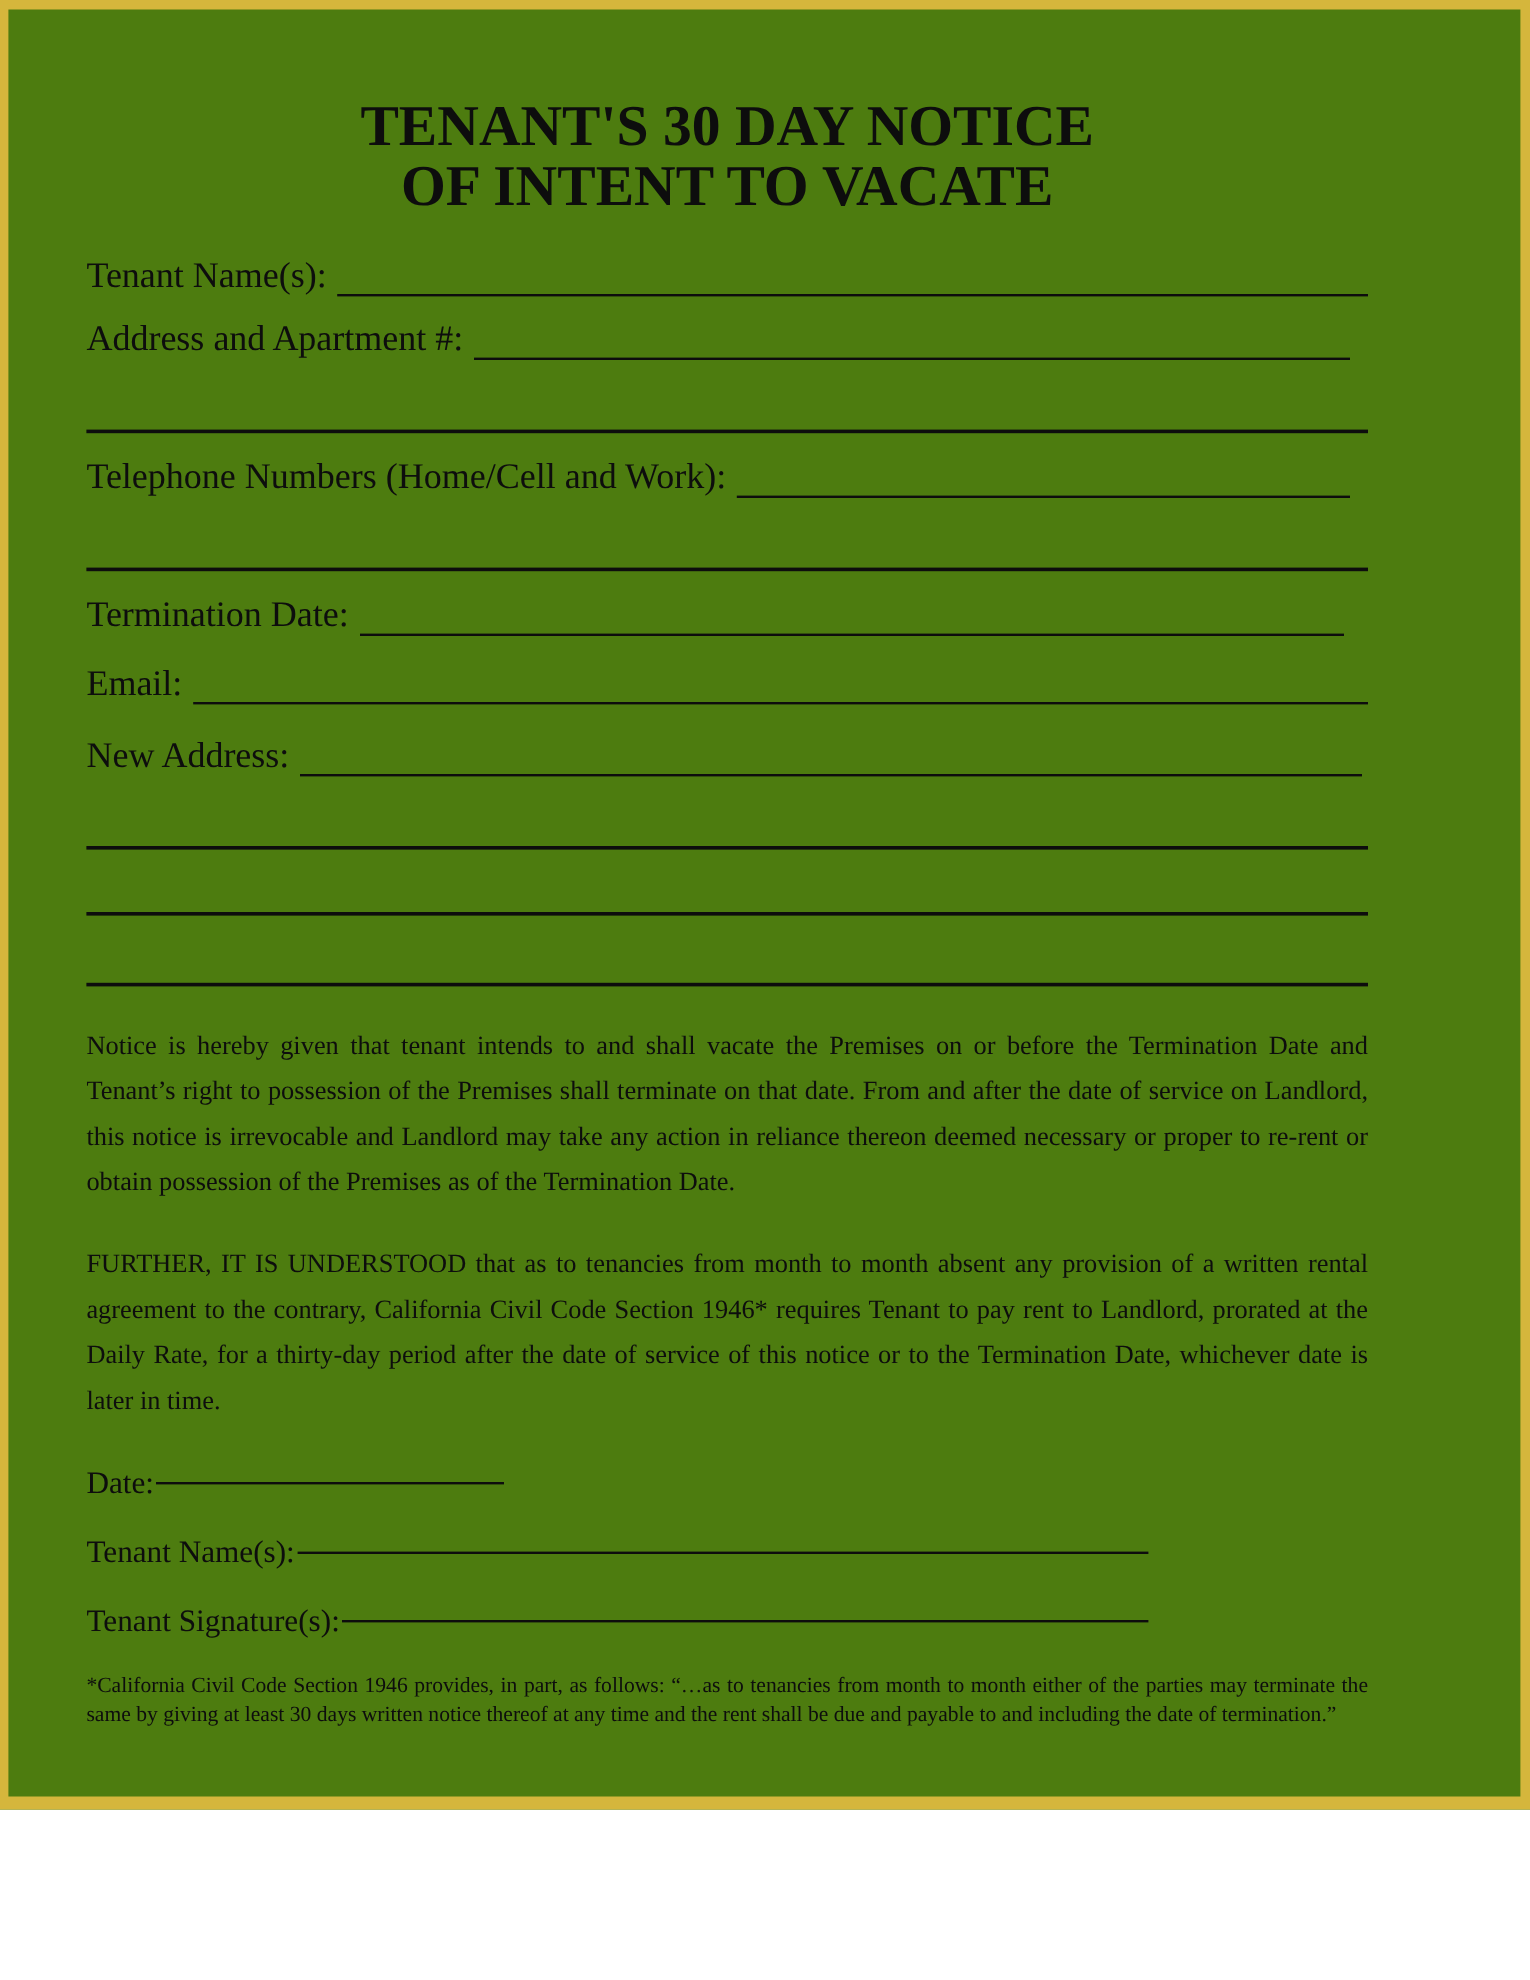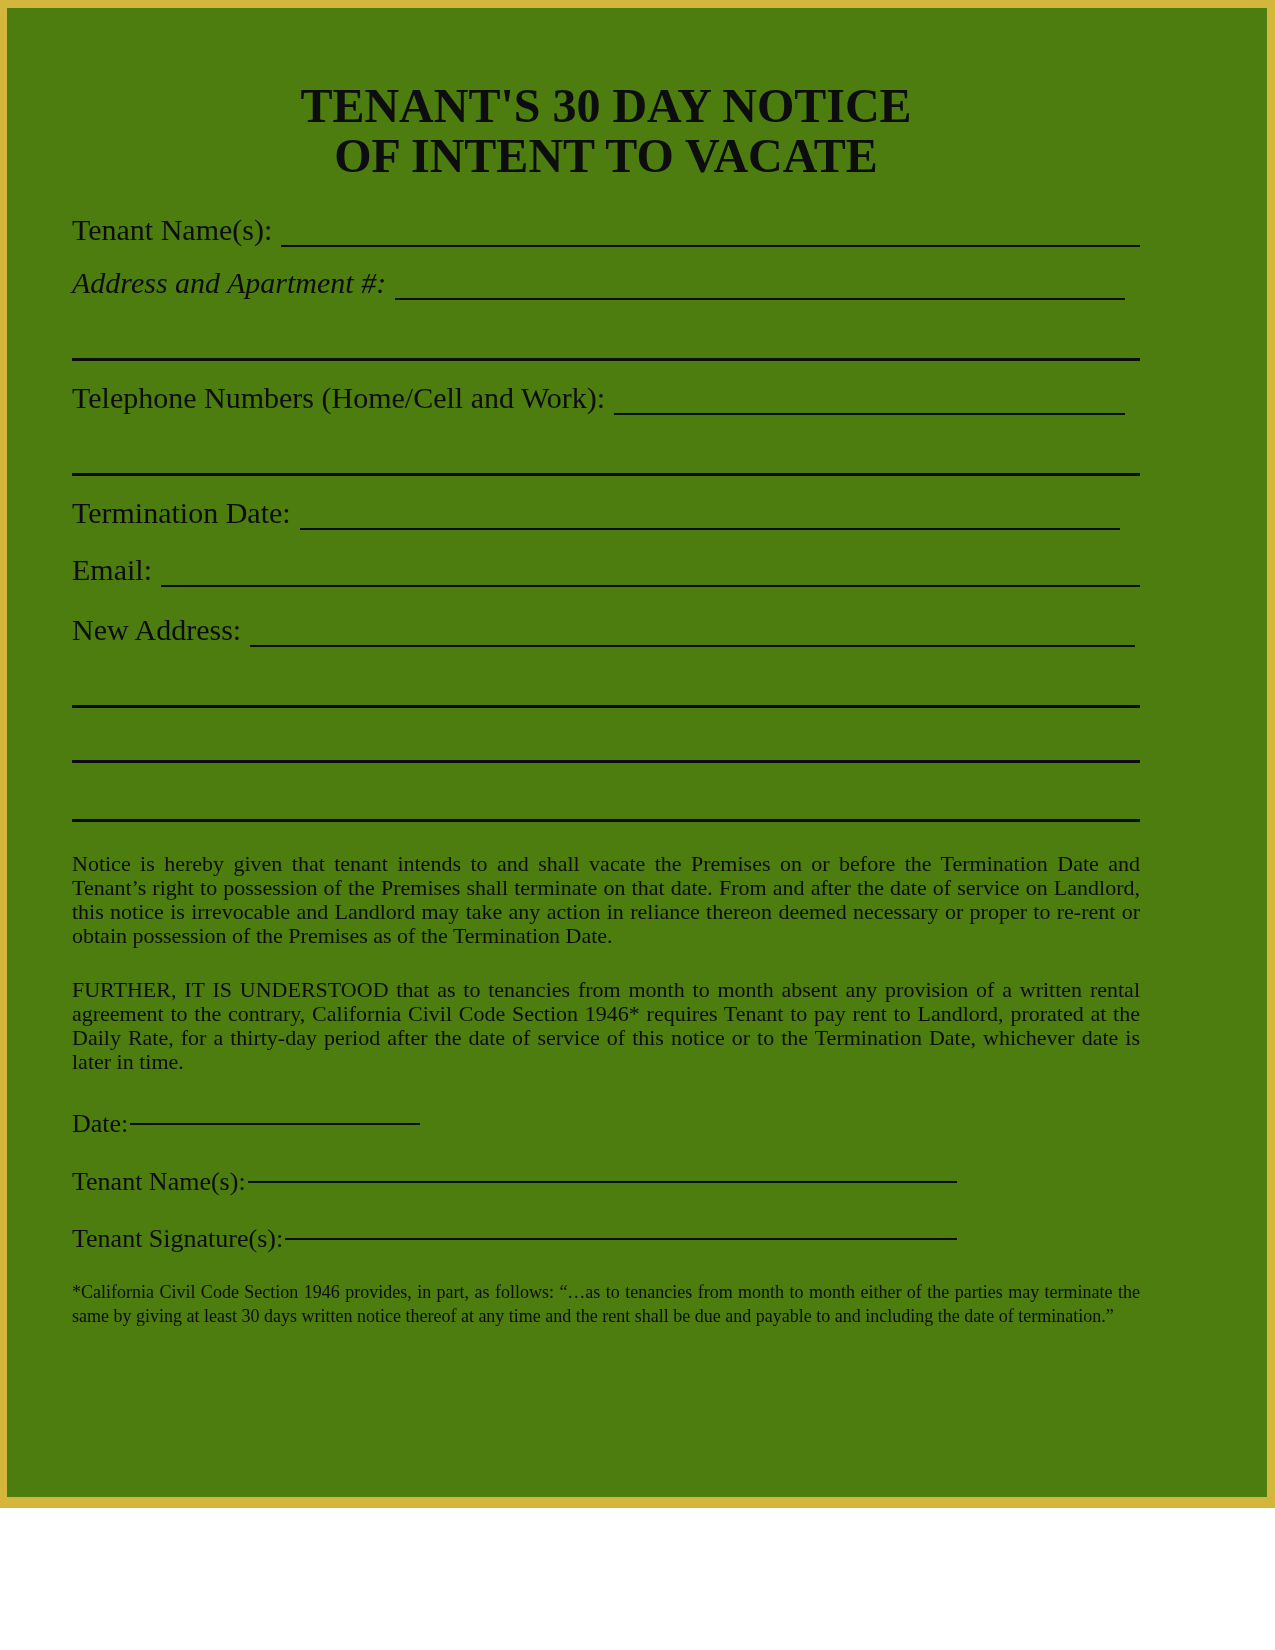--- a/index.html
+++ b/index.html
@@ -55,21 +55,21 @@
 
   
   .cline {
     height: 0;
     border-top: 3px solid #0d0d0d;
   }
 
   
   .para {
     font-size: 22px;
-    line-height: 24px;
+    line-height: 38px;
     text-align: justify;
   }
 
   
   .sigrow {
     display: flex;
     align-items: center;
     height: 32px;
     font-size: 26px;
     line-height: 32px;
@@ -91,21 +91,21 @@
     position: absolute;
     left: 33px;
     top: 1594px;
     font-family: "Liberation Sans", sans-serif;
     font-size: 13px;
     color: #ebe9e2;
     letter-spacing: 0.5px;
   }
 
   
-  .mt17 { margin-top: 17px; font-style: italic; }  .mt19 { margin-top: 19px; text-align: right; }
+  .mt17 { margin-top: 17px; }  .mt19 { margin-top: 19px; text-align: right; }
   .mt21 { margin-top: 21px; }  .mt22 { margin-top: 22px; }
   .mt24 { margin-top: 24px; }  .mt25 { margin-top: 25px; }
   .mt26 { margin-top: 26px; }  .mt30 { margin-top: 30px; }
   .mt31 { margin-top: 31px; }  .mt34 { margin-top: 34px; }
   .mt52 { margin-top: 52px; }  .mt56 { margin-top: 56px; }
   .mt57 { margin-top: 57px; }
 </style>
 </head>
 <body>
 

